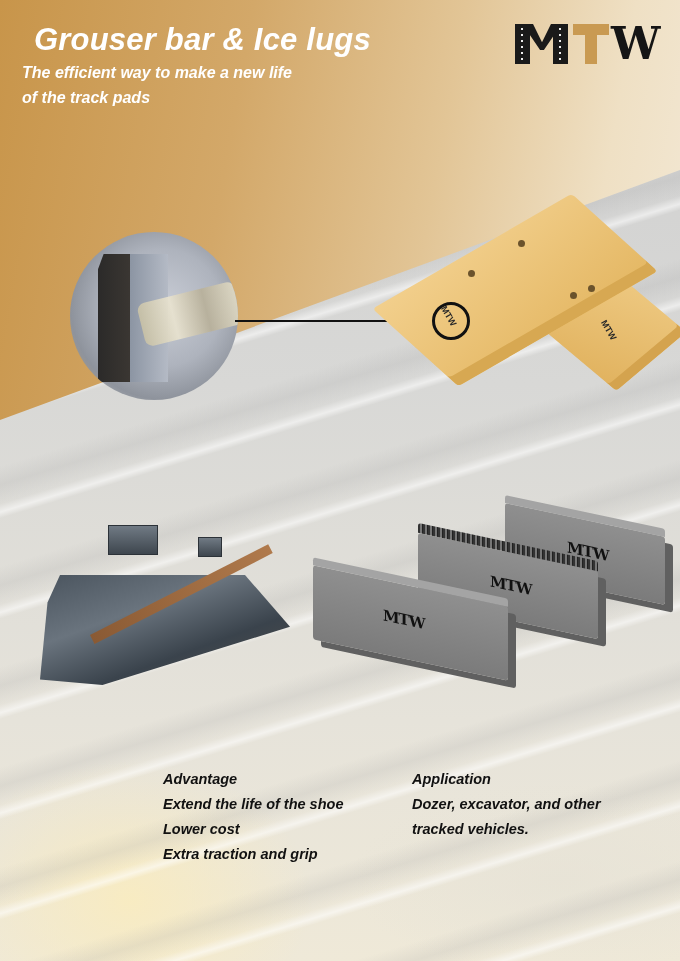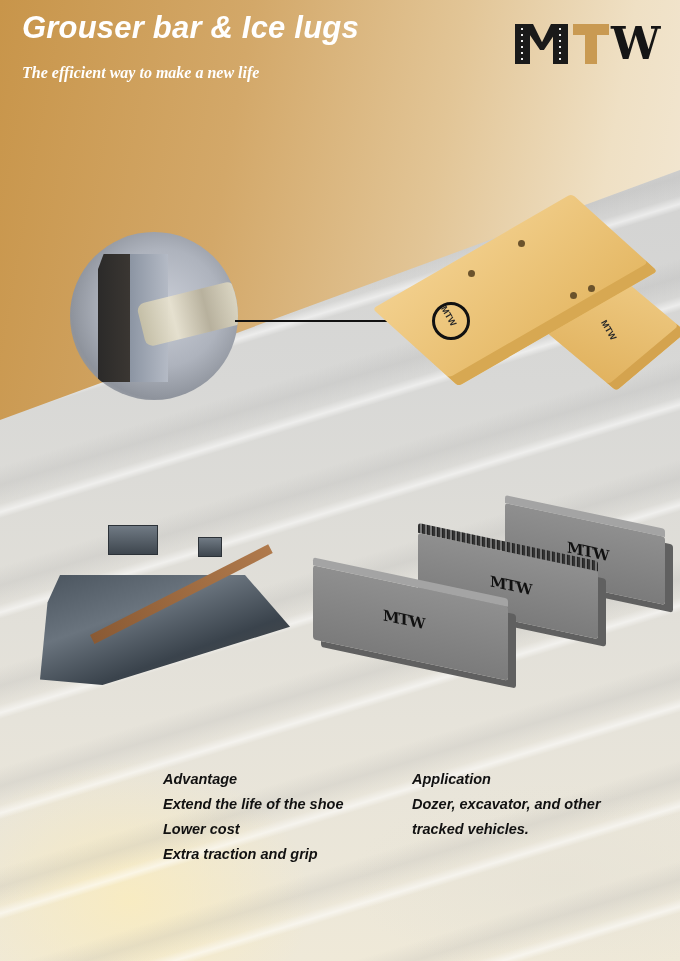--- a/index.html
+++ b/index.html
@@ -9,23 +9,23 @@
       radial-gradient(ellipse 260px 200px at 130px 900px, rgba(250,236,190,0.85), rgba(250,236,190,0) 70%),
       radial-gradient(ellipse 300px 140px at 560px 880px, rgba(230,226,214,0.7), rgba(230,226,214,0) 70%),
       linear-gradient(180deg,#cfcfcf 0%,#d8d8d6 40%,#e6e3da 75%,#efe9d8 100%);}
   
   .stripes{position:absolute;inset:0;
     background:repeating-linear-gradient(-17deg, rgba(255,255,255,0) 0px, rgba(255,255,255,0) 46px, rgba(255,255,255,0.55) 52px, rgba(255,255,255,0) 60px, rgba(160,160,160,0.18) 78px, rgba(255,255,255,0) 96px);}
   
   .gold{position:absolute;left:0;top:0;width:680px;height:961px;
     background:linear-gradient(100deg,#c8954a 0%,#d3a869 30%,#e2c596 55%,#efe0c4 75%,#f6efe3 100%);
     clip-path:polygon(0 0,680px 0,680px 170px,0 420px);}
-  .title{position:absolute;left:22px;top:10px;margin:0;color:#fff;font-style:italic;font-weight:bold;font-size:31px;letter-spacing:0.2px;}
+  .title{position:absolute;left:22px;top:10px;margin:12px;color:#fff;font-style:italic;font-weight:bold;font-size:31px;letter-spacing:0.2px;}
   .subtitle{position:absolute;left:22px;top:60px;color:#fff;font-style:italic;font-weight:bold;font-size:16px;line-height:25px;width:340px;}
-  .subtitle div{white-space:nowrap;font-family:Liberation Serif, serif;}
+  .subtitle div{white-space:nowrap;}
   .logo{position:absolute;left:515px;top:22px;width:146px;height:42px;display:flex;align-items:flex-end;}
   .logo .m{position:relative;width:58px;height:40px;}
   .logo .m .bar{position:absolute;top:0;width:15px;height:40px;background:#1a1a1a;}
   .logo .m .bar.l{left:0;}
   .logo .m .bar.r{left:38px;}
   .logo .m .bar::after{content:"";position:absolute;left:6px;top:4px;width:2px;height:32px;background:repeating-linear-gradient(180deg,#eee 0 2px,transparent 2px 6px);}
   .logo .m .v{position:absolute;left:11px;top:0;width:32px;height:26px;background:#1a1a1a;clip-path:polygon(0 0,22% 0,50% 70%,78% 0,100% 0,100% 20%,56% 100%,44% 100%,0 20%);}
   .logo .t{width:36px;height:40px;position:relative;}
   .logo .t::before{content:"";position:absolute;left:0;top:0;width:36px;height:11px;background:#c99a52;}
   .logo .t::after{content:"";position:absolute;left:12px;top:0;width:12px;height:40px;background:#c99a52;}
@@ -63,20 +63,21 @@
 </head>
 <body>
 
 <div class="page">
   <div class="stripes"></div>
   <div class="gold"></div>
 
   <h1 class="title">Grouser bar &amp; Ice lugs</h1>
   <div class="subtitle">
     <div>The efficient way to make a new life</div>
+    <div>of the track pads</div>
   </div>
 
   <div class="logo">
     <div class="m">
       <div class="bar l"></div>
         <div class="v"></div>
         <div class="bar r"></div>
     </div>
     <div class="t"></div>
     <div class="w">W</div>

